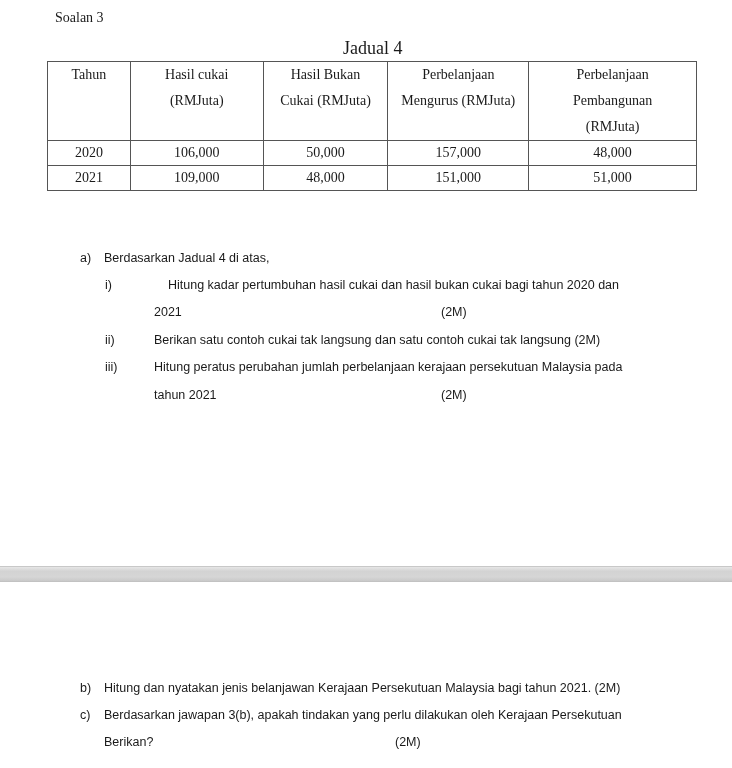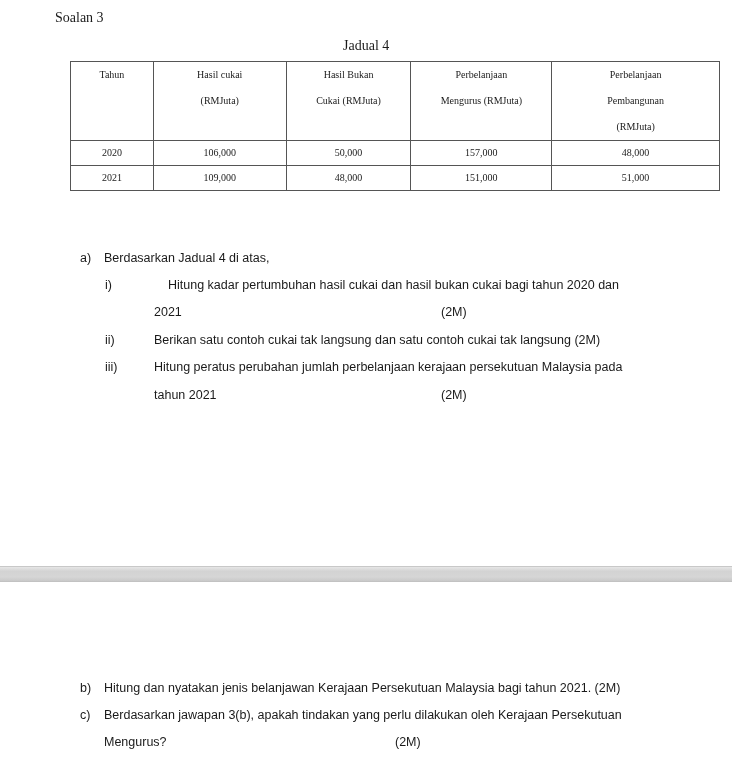--- a/index.html
+++ b/index.html
@@ -1,23 +1,23 @@
 <!DOCTYPE html>
 <html><head>
 <meta charset="utf-8">
 <style>
   html, body { margin:0; padding:0; background:#ffffff; }
   body { width:732px; height:768px; position:relative; overflow:hidden; color:#1a1a1a; }
   .serif { font-family:"Liberation Serif", "DejaVu Serif", serif; }
   .sans { font-family:"Liberation Sans", "DejaVu Sans", sans-serif; }
   .abs { position:absolute; }
   #soalan { left:55px; top:10px; font-size:14px; }
-  #jadual { left:343px; top:38px; font-size:14px;font-family:Liberation Serif, serif; }
-  table.data { position:absolute; left:70px; top:61px; width:650px; border-collapse:collapse;
-    font-family:"Liberation Serif", "DejaVu Serif", serif; font-size:10px; }
+  #jadual { left:343px; top:38px; font-size:18px;font-family:Liberation Serif, serif; }
+  table.data { position:absolute; left:47px; top:61px; width:650px; border-collapse:collapse;
+    font-family:"Liberation Serif", "DejaVu Serif", serif; font-size:14px; }
   table.data td, table.data th { border:1.3px solid #555; text-align:center; font-weight:normal; padding:0; }
   table.data th { vertical-align:top; line-height:26px; height:78px; padding-top:0px; }
   table.data td { height:24px; line-height:24px; }
   .q { font-size:12.5px; line-height:27px; }
   .gap-bar { position:absolute; left:0; top:566px; width:732px; height:14px;
     background:linear-gradient(#e6e6e6, #d3d3d3 30%, #d6d6d6 70%, #c9c9c9); border-top:1px solid #c8c8c8; border-bottom:1px solid #c2c2c2; }
 </style>
 </head>
 <body>
 
@@ -90,14 +90,14 @@
 <div class="abs sans q" style="left:154px;top:382px;">tahun 2021</div>
 <div class="abs sans q" style="left:441px;top:382px;">(2M)</div>
 
 <div class="gap-bar"></div>
 
 <div class="abs sans q" style="left:80px;top:675px;">b)</div>
 <div class="abs sans q" style="left:104px;top:675px;">Hitung dan nyatakan jenis belanjawan Kerajaan Persekutuan Malaysia bagi tahun 2021. (2M)</div>
 
 <div class="abs sans q" style="left:80px;top:702px;">c)</div>
 <div class="abs sans q" style="left:104px;top:702px;">Berdasarkan jawapan 3(b), apakah tindakan yang perlu dilakukan oleh Kerajaan Persekutuan</div>
-<div class="abs sans q" style="left:104px;top:729px;">Mengurus?</div>
+<div class="abs sans q" style="left:104px;top:729px;">Berikan?</div>
 <div class="abs sans q" style="left:395px;top:729px;">(2M)</div>
 
 </body></html>

